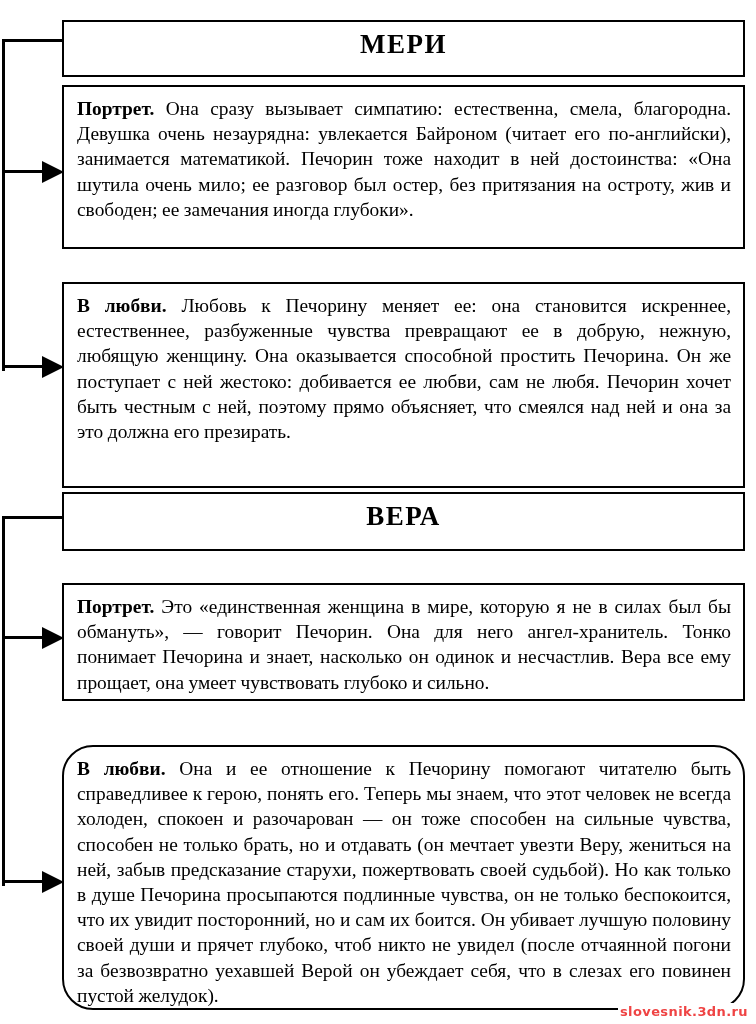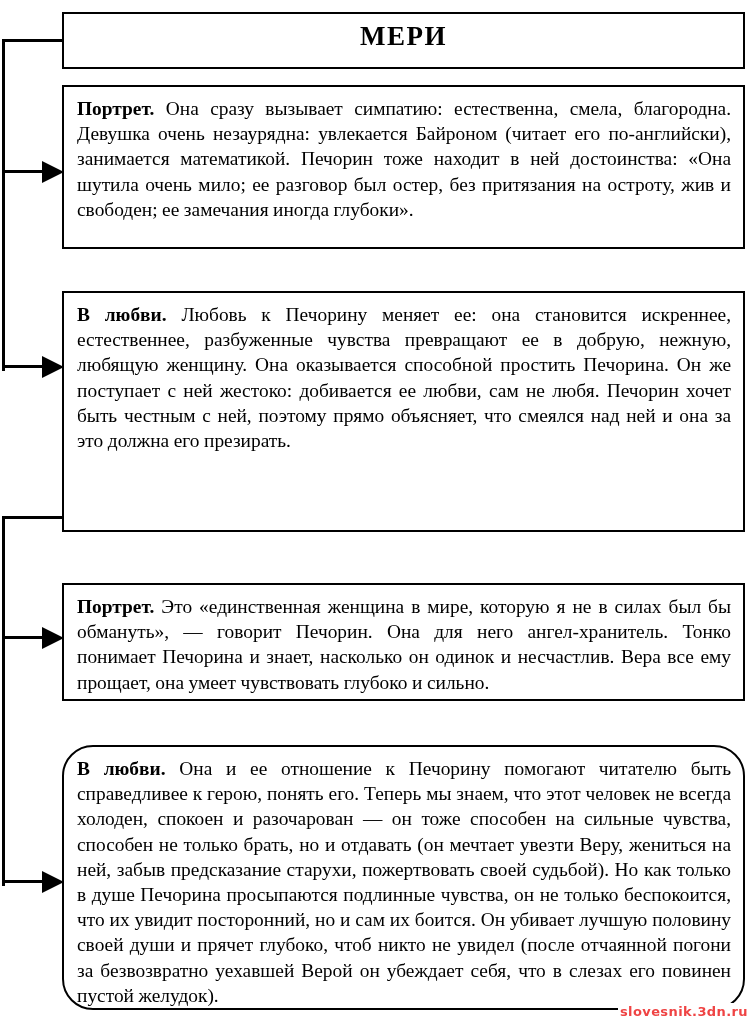--- a/index.html
+++ b/index.html
@@ -27,21 +27,21 @@
   }
 
   
   .box{
     position:absolute;
     border:2px solid #000;
     background:#fff;
     box-sizing:border-box;
   }
   .header-box{
-    display:flex;align-items:flex-start;justify-content:center;
+    display:flex;align-items:flex-start;justify-content:center;margin-top:8px;
   }
   .header-title{
     font-weight:bold;
     font-size:27px;
     letter-spacing:1.5px;
     padding-top:9px;
     line-height:1;
   }
   .content-box{
     padding:9px 12px 16px 13px;
@@ -90,37 +90,40 @@
   </div>
 
   <div class="box header-box" style="left:62px;top:12px;width:683px;height:57px;">
     <span class="header-title">МЕРИ</span>
   </div>
 
   <div class="box content-box" style="left:62px;top:85px;width:683px;height:164px;">
     <p class="content-text"><span class="lead">Портрет.</span><span> Она сразу вызывает симпатию: естественна, смела, благородна. Девушка очень незаурядна: увлекается Байроном (читает его по-английски), занимается математикой. Печорин тоже находит в ней достоинства: «Она шутила очень мило; ее разговор был остер, без притязания на остроту, жив и свободен; ее замечания иногда глубоки».</span></p>
   </div>
 
-  <div class="box content-box" style="left:62px;top:291px;width:683px;height:241px;">
+  <div class="box content-box" style="left:62px;top:282px;width:683px;height:206px;">
     <p class="content-text"><span class="lead">В любви.</span><span> Любовь к Печорину меняет ее: она становится искреннее, естественнее, разбуженные чувства превращают ее в добрую, нежную, любящую женщину. Она оказывается способной простить Печорина. Он же поступает с ней жестоко: добивается ее любви, сам не любя. Печорин хочет быть честным с ней, поэтому прямо объясняет, что смеялся над ней и она за это должна его презирать.</span></p>
   </div>
 
   <div class="connector v-line" style="left:2px;top:516px;height:370px;"></div>
   <div class="connector h-line" style="left:2px;top:516px;width:62px;"></div>
 
   <div class="arrow-wrap" style="left:2px;top:627px;width:62px;">
     <div class="arrow-shaft" style="width:42px;"></div>
     <div class="arrow-head" style="left:40px;"></div>
   </div>
 
   <div class="arrow-wrap" style="left:2px;top:871px;width:62px;">
     <div class="arrow-shaft" style="width:42px;"></div>
     <div class="arrow-head" style="left:40px;"></div>
   </div>
 
+  <div class="box header-box" style="left:62px;top:484px;width:683px;height:59px;">
+    <span class="header-title">ВЕРА</span>
+  </div>
 
   <div class="box content-box" style="left:62px;top:583px;width:683px;height:118px;">
     <p class="content-text"><span class="lead">Портрет.</span><span> Это «единственная женщина в мире, которую я не в силах был бы обмануть», — говорит Печорин. Она для него ангел-хранитель. Тонко понимает Печорина и знает, насколько он одинок и несчастлив. Вера все ему прощает, она умеет чувствовать глубоко и сильно.</span></p>
   </div>
 
   <div class="box content-box" style="left:62px;top:745px;width:683px;height:265px;border-radius:31px;">
     <p class="content-text"><span class="lead">В любви.</span><span> Она и ее отношение к Печорину помогают читателю быть справедливее к герою, понять его. Теперь мы знаем, что этот человек не всегда холоден, спокоен и разочарован — он тоже способен на сильные чувства, способен не только брать, но и отдавать (он мечтает увезти Веру, жениться на ней, забыв предсказание старухи, пожертвовать своей судьбой). Но как только в душе Печорина просыпаются подлинные чувства, он не только беспокоится, что их увидит посторонний, но и сам их боится. Он убивает лучшую половину своей души и прячет глубоко, чтоб никто не увидел (после отчаянной погони за безвозвратно уехавшей Верой он убеждает себя, что в слезах его повинен пустой желудок).</span></p>
   </div>
 
   <div class="watermark">slovesnik.3dn.ru</div>

